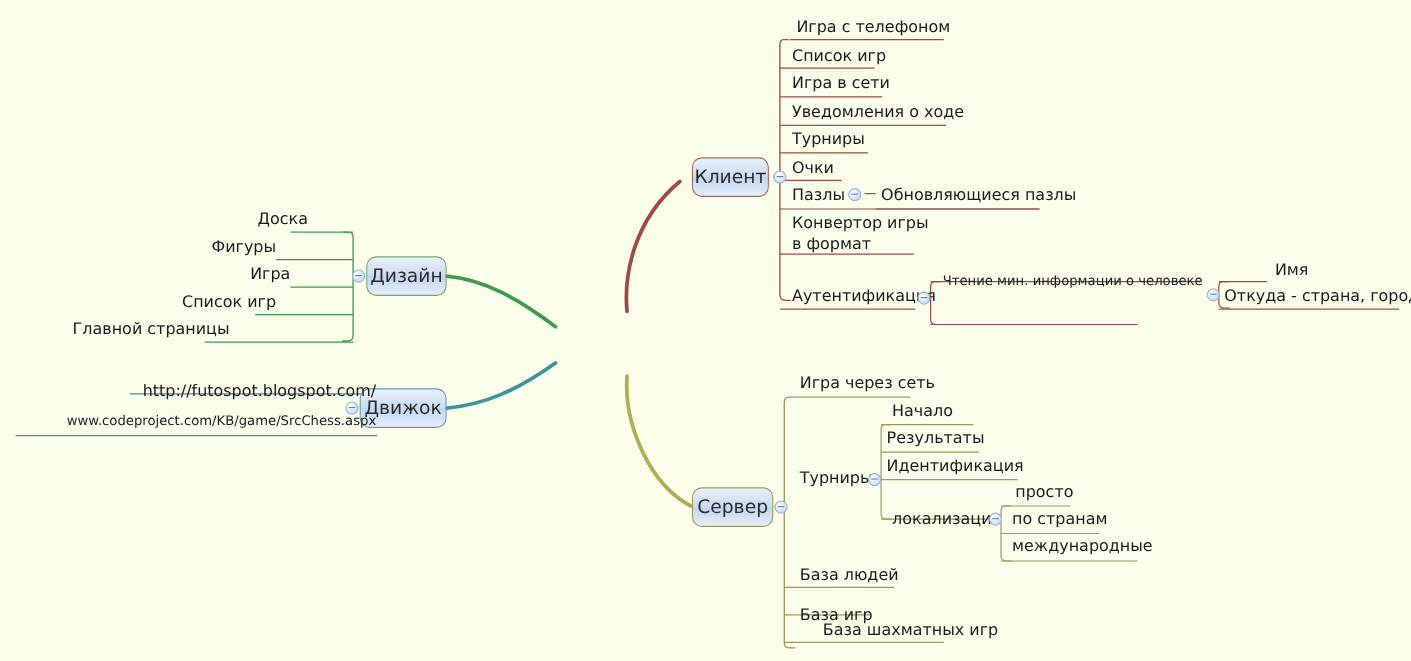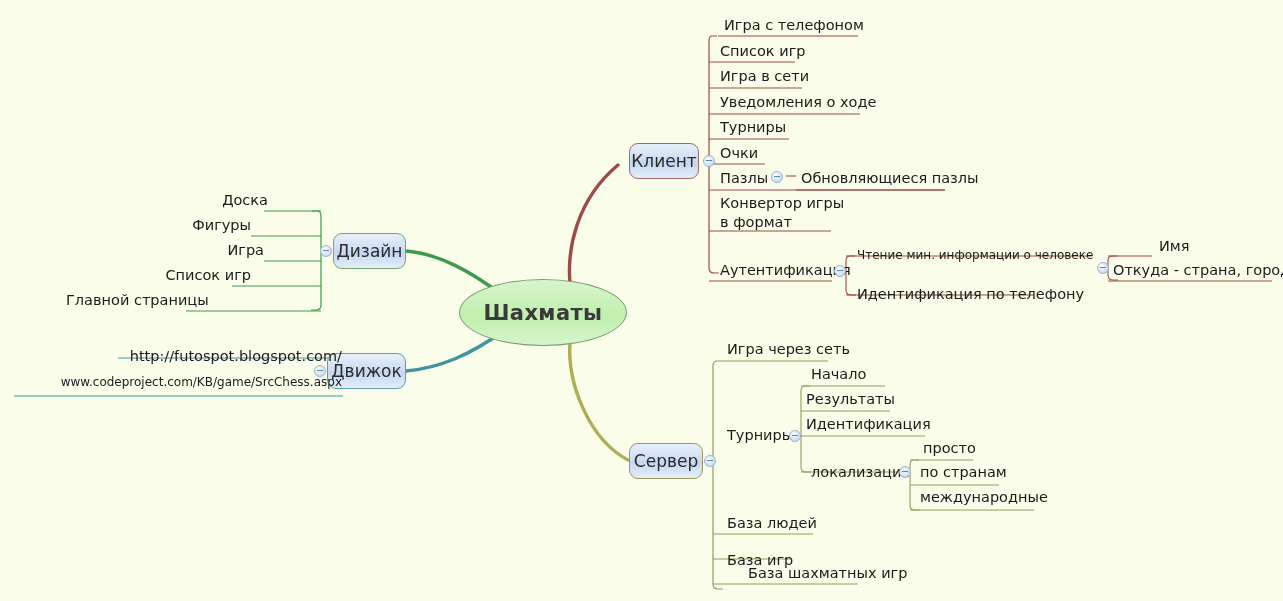--- a/index.html
+++ b/index.html
@@ -162,23 +162,20 @@
     <line x1="801" y1="436" x2="925" y2="436" stroke="#9b9a5e" stroke-width="1.1"></line>
     <line x1="801" y1="472" x2="910" y2="472" stroke="#9b9a5e" stroke-width="1.1"></line>
 
     <path d="M 919 460 L 914 460 Q 910 460 910 465 L 910 505 Q 910 510 915 510 L 920 510" fill="none" stroke="#9b9a5e" stroke-width="1.1"></path>
     <line x1="899" y1="472" x2="910" y2="472" stroke="#9b9a5e" stroke-width="1.1"></line>
     <line x1="910" y1="460" x2="973" y2="460" stroke="#9b9a5e" stroke-width="1.1"></line>
     <line x1="910" y1="485" x2="999" y2="485" stroke="#9b9a5e" stroke-width="1.1"></line>
     <line x1="910" y1="510" x2="1034" y2="510" stroke="#9b9a5e" stroke-width="1.1"></line>
   </svg>
 
-  <div class="root">
-    <span class="root-label">Шахматы</span>
-  </div>
 
   <div class="mainbox c-client" style="left:629px; top:143px; width:70px; height:36px;">
     <span>Клиент</span>
   </div>
   <div class="toggle" style="left:703px; top:155px;"></div>
 
   <div class="mainbox c-design" style="left:333px; top:233px; width:73px; height:36px;">
     <span>Дизайн</span>
   </div>
   <div class="toggle" style="left:320px; top:245px;"></div>
@@ -207,23 +204,22 @@
 в формат</div>
 
   <div class="leaf right" style="left:720px; top:262px;">Аутентификация</div>
   <div class="toggle" style="left:834px; top:265px;"></div>
 
   <div class="leaf right small" style="left:857px; top:248px;">Чтение мин. информации о человеке</div>
   <div class="toggle" style="left:1097px; top:262px;"></div>
   <div class="leaf right" style="left:1119px; top:238px;margin-left:40px;">Имя</div>
   <div class="leaf right" style="left:1113px; top:262px;">Откуда - страна, город</div>
 
-  <div class="leaf right" style="left:857px; top:286px;">Идентификация по телефону</div>
-
-  <div class="leaf left" style="left:168px; top:192px; width:100px;">Доска</div>
+
+  <div class="leaf left" style="left:180px; top:192px; width:100px;">Доска</div>
   <div class="leaf left" style="left:151px; top:217px; width:100px;">Фигуры</div>
   <div class="leaf left" style="left:164px; top:242px; width:100px;">Игра</div>
   <div class="leaf left" style="left:132px; top:267px; width:119px;">Список игр</div>
   <div class="leaf left" style="left:66px; top:292px; width:119px;">Главной страницы</div>
 
   <div class="leaf left" style="left:118px; top:348px; width:224px;">http://futospot.blogspot.com/</div>
   <div class="leaf left small" style="left:14px; top:375px; width:328px;">www.codeproject.com/KB/game/SrcChess.aspx</div>
 
   <div class="leaf right" style="left:727px; top:341px;">Игра через сеть</div>
 

